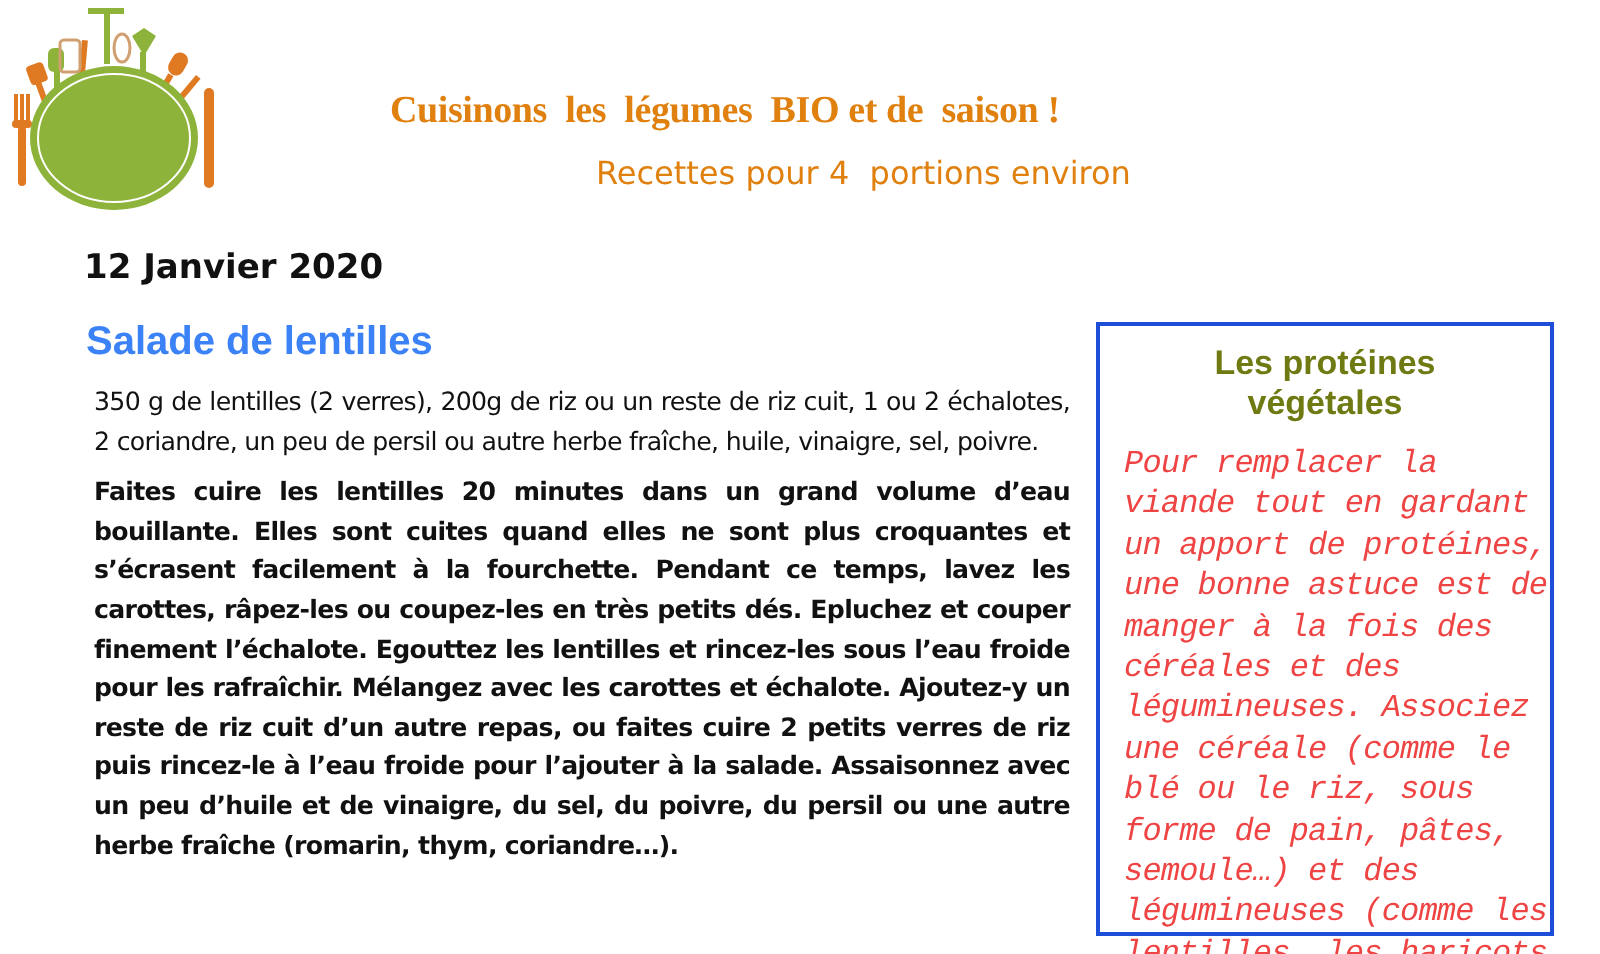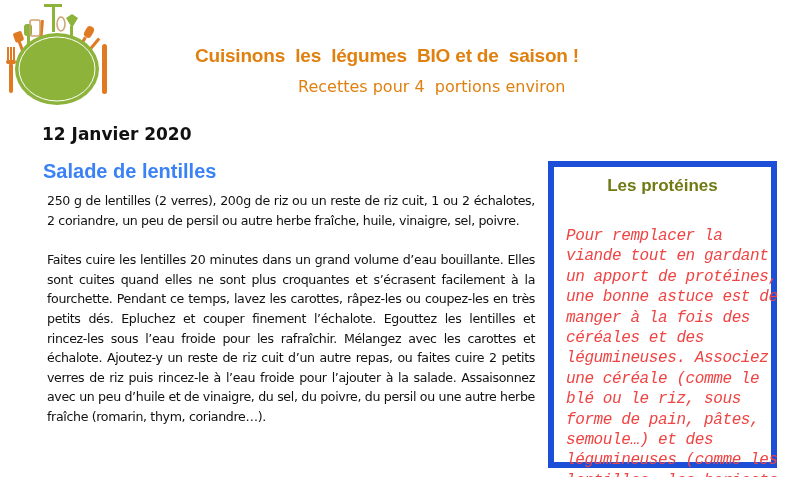--- a/index.html
+++ b/index.html
@@ -1,26 +1,26 @@
 <!DOCTYPE html>
 <html><head>
 <meta charset="utf-8">
 <style>
   html, body { margin:0; padding:0; background:#ffffff; }
   body { width:800px; height:477px; position:relative; overflow:hidden; font-family:"Liberation Sans", sans-serif; color:#111; }
   .logo { position:absolute; left:0; top:0; width:118px; height:110px; }
-  .title { position:absolute; left:195px; top:45px; width:430px; text-align:left; color:#e0800f; font-family:Liberation Sans, sans-serif; font-weight:bold; font-size:19px; letter-spacing:-0.2px; white-space:pre; }
+  .title { position:absolute; left:195px; top:45px; width:430px; text-align:left; color:#e0800f; font-family:Liberation Serif, serif; font-weight:bold; font-size:19px; letter-spacing:-0.2px; white-space:pre; }
   .subtitle { position:absolute; left:298px; top:77px; color:#e0800f; font-family:"DejaVu Sans", sans-serif; font-size:16px; white-space:pre; }
   .date { position:absolute; left:42px; top:124px; font-family:"DejaVu Sans", sans-serif; font-weight:bold; font-size:17px; color:#111; }
   .recipe-title { position:absolute; left:43px; top:160px; color:#3b82f6; font-family:"Liberation Sans", sans-serif; font-weight:bold; font-size:20px; }
   .body { position:absolute; left:47px; top:191px; width:488px; font-family:"DejaVu Sans", sans-serif; font-size:12.6px; line-height:19.6px; text-align:justify; color:#111; letter-spacing:-0.35px; }
   .body p { margin:0; }
-  .body p + p { margin-top:20px; }
+  .body p + p { margin-top:6px;font-weight:bold; }
   .body b { font-weight:normal; }
-  .sidebox { position:absolute; left:548px; top:161px; width:229px; height:307px; border:6px solid #1d4ed8; box-sizing:border-box; }
+  .sidebox { position:absolute; left:548px; top:161px; width:229px; height:307px; border:2px solid #1d4ed8; box-sizing:border-box; }
   .sidebox-title { position:absolute; left:0; top:9px; width:100%; text-align:center; color:#6f7a12; font-family:"Liberation Sans", sans-serif; font-weight:bold; font-size:17px; line-height:20px; }
   .sidebox-text { position:absolute; left:12px; top:59px; width:214px; font-family:Liberation Mono, monospace; font-style:italic; font-size:16px; line-height:20.4px; color:#ef4444; letter-spacing:-0.4px; }
   .sidebox-text b { font-style:normal; font-weight:bold; }
 </style>
 </head>
 <body>
 
 <div class="logo">
   <svg width="118" height="110" viewBox="0 0 118 110">
 
@@ -61,23 +61,24 @@
 
 <div class="title">Cuisinons  les  légumes  BIO et de  saison !</div>
 <div class="subtitle">Recettes pour 4  portions environ</div>
 
 <div class="date">12 Janvier 2020</div>
 
 <div class="recipe-title">Salade de lentilles</div>
 
 <div class="body">
   <p>
-    <span>250 g de </span><b>lentilles</b><span> (2 verres), 200g de riz ou un reste de riz cuit, 1 ou 2 </span><b>échalotes</b><span>, 2 </span><b>coriandre</b><span>, un peu de </span><b>persil ou autre herbe fraîche</b><span>, huile, vinaigre, sel, poivre.</span>
+    <span>350 g de </span><b>lentilles</b><span> (2 verres), 200g de riz ou un reste de riz cuit, 1 ou 2 </span><b>échalotes</b><span>, 2 </span><b>coriandre</b><span>, un peu de </span><b>persil ou autre herbe fraîche</b><span>, huile, vinaigre, sel, poivre.</span>
   </p>
   <p>Faites cuire les lentilles 20 minutes dans un grand volume d’eau bouillante. Elles sont cuites quand elles ne sont plus croquantes et s’écrasent facilement à la fourchette. Pendant ce temps, lavez les carottes, râpez-les ou coupez-les en très petits dés. Epluchez et couper finement l’échalote. Egouttez les lentilles et rincez-les sous l’eau froide pour les rafraîchir. Mélangez avec les carottes et échalote. Ajoutez-y un reste de riz cuit d’un autre repas, ou faites cuire 2 petits verres de riz puis rincez-le à l’eau froide pour l’ajouter à la salade. Assaisonnez avec un peu d’huile et de vinaigre, du sel, du poivre, du persil ou une autre herbe fraîche (romarin, thym, coriandre…).</p>
 </div>
 
 <div class="sidebox">
   <div class="sidebox-title">
     <div>Les protéines</div>
+    <div>végétales</div>
   </div>
   <div class="sidebox-text"><span>Pour remplacer la viande tout en gardant un apport de protéines, une bonne astuce est de manger à la fois des céréales et des légumineuses. Associez une céréale (comme le blé ou le riz, sous forme de pain, pâtes, semoule…) et des légumineuses (comme les lentilles, les haricots secs, les pois chiches…) dans le même repas ou le même jour</span><b>.</b></div>
 </div>
 
 </body></html>

